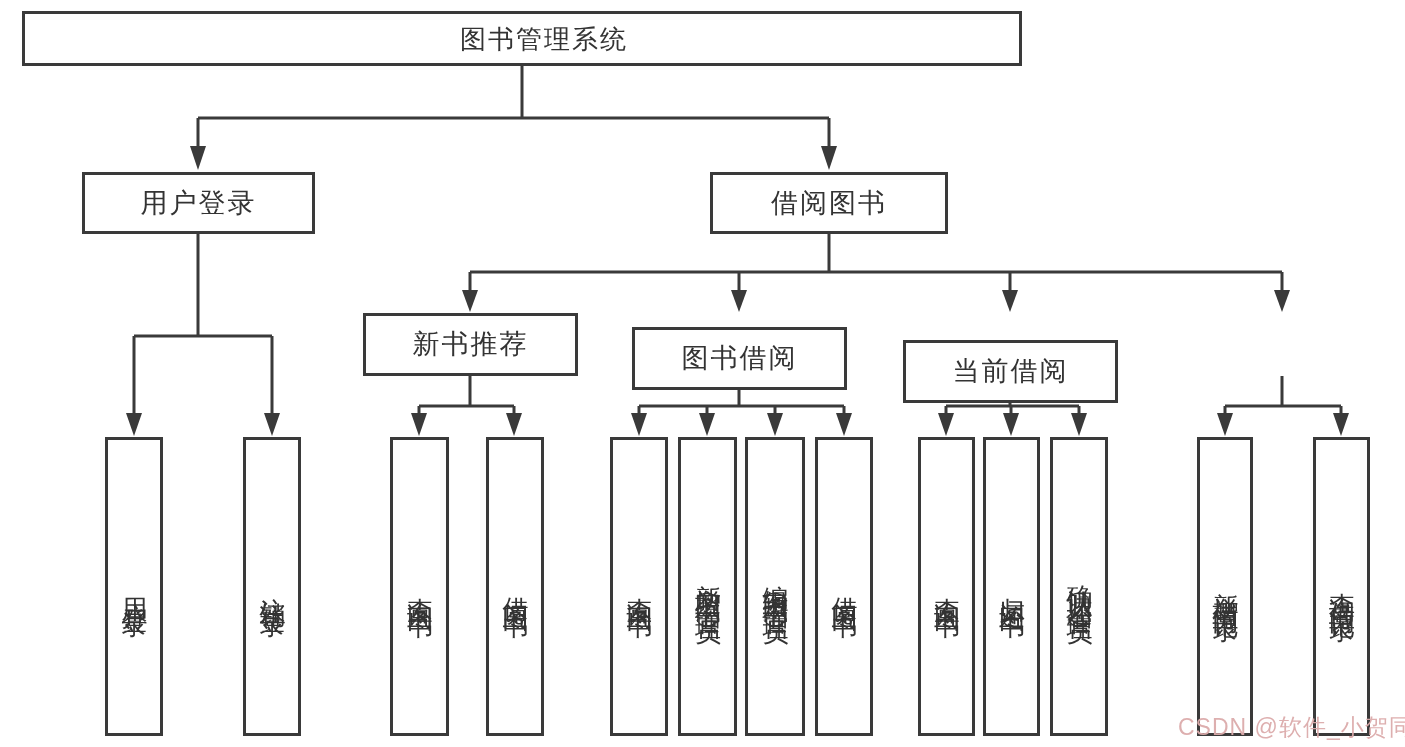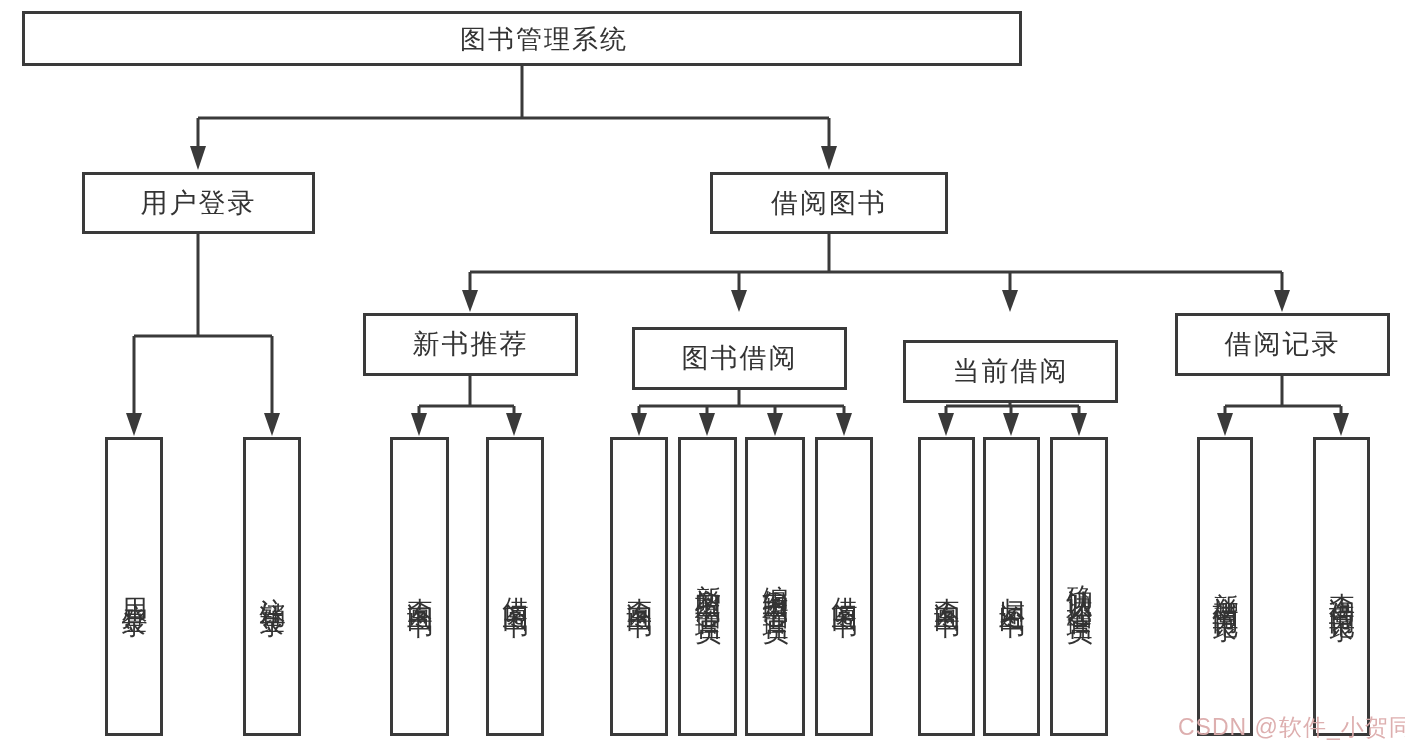--- a/index.html
+++ b/index.html
@@ -131,23 +131,20 @@
 
   <div class="node hbox" style="left:363px; top:313px; width:215px; height:63px;">
     <span>新书推荐</span>
   </div>
   <div class="node hbox" style="left:632px; top:327px; width:215px; height:63px;">
     <span>图书借阅</span>
   </div>
   <div class="node hbox" style="left:903px; top:313px; width:215px; height:63px;margin-top:27px;">
     <span>当前借阅</span>
   </div>
-  <div class="node hbox" style="left:1175px; top:313px; width:215px; height:63px;">
-    <span>借阅记录</span>
-  </div>
 
   <div class="node leaf" style="left:105px; top:437px; width:58px; height:299px;">
     <span>用户登录</span>
   </div>
   <div class="node leaf" style="left:243px; top:437px; width:58px; height:299px;">
     <span>注销登录</span>
   </div>
 
   <div class="node leaf" style="left:390px; top:437px; width:59px; height:299px;">
     <span>查询图书</span>

